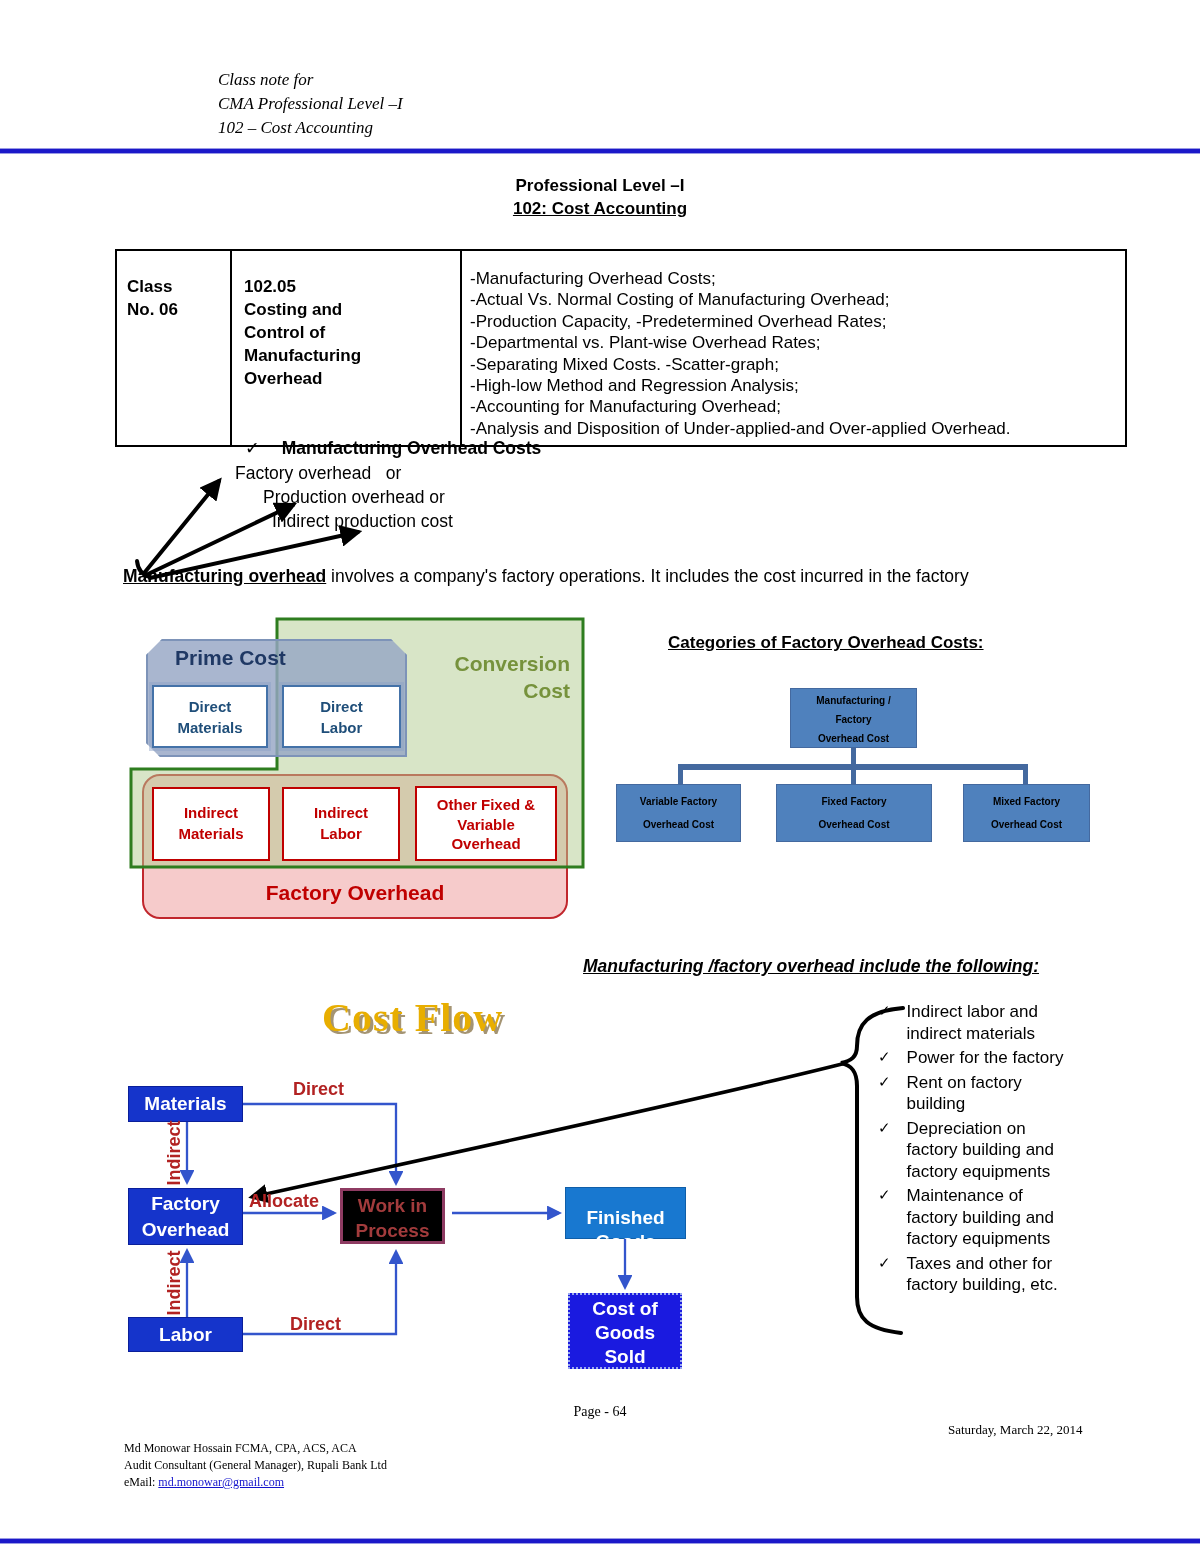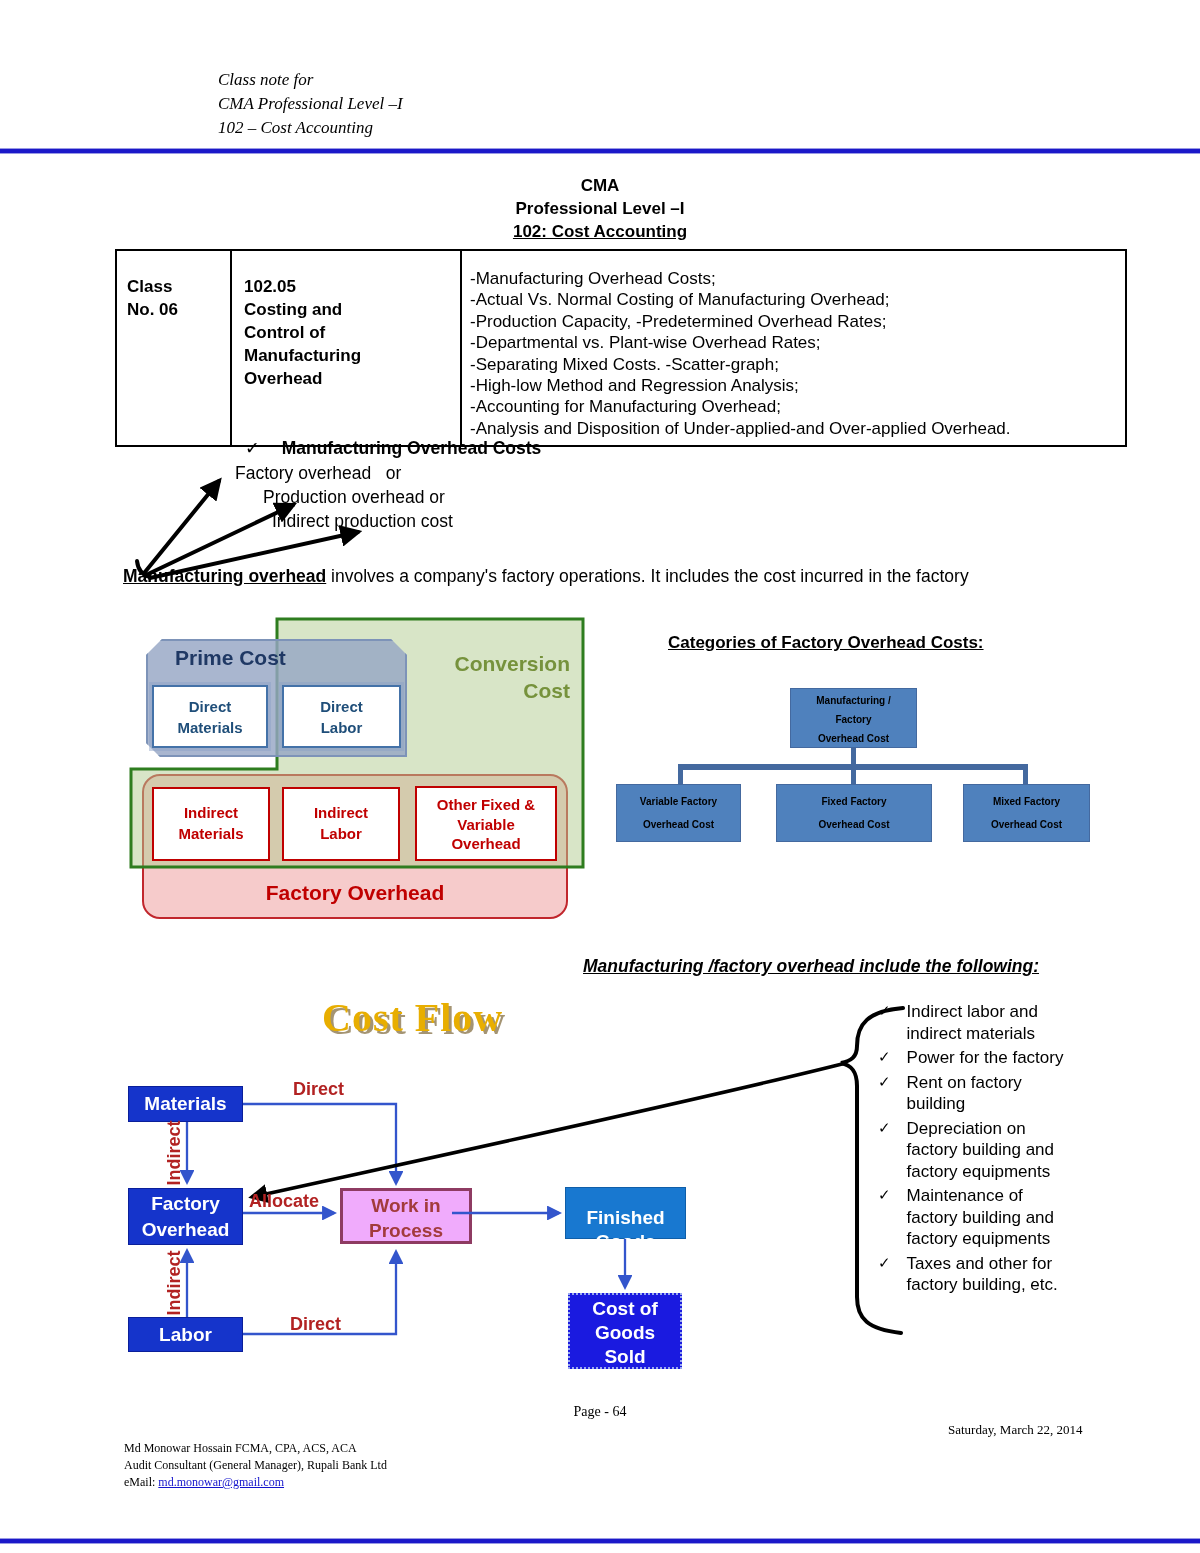--- a/index.html
+++ b/index.html
@@ -58,21 +58,21 @@
   
   .include-heading{left:583px;top:956px;font-size:17.5px;font-weight:bold;font-style:italic;text-decoration:underline;}
 
   
   .cf-title{left:322px;top:994px;font:bold 40px "Liberation Serif",serif;color:#e8ae00;text-shadow:3px 3px 0 rgba(90,60,0,0.55);letter-spacing:1px;}
   .flowbox{color:#fff;font-weight:bold;font-size:19px;text-align:center;box-sizing:border-box;z-index:3;}
   .deep{background:#1534cb;border:1.5px solid #0a1f9a;}
   .cf-materials{left:128px;top:1086px;width:115px;height:36px;line-height:34px;}
   .cf-fo{left:128px;top:1188px;width:115px;height:57px;line-height:26px;padding-top:2px;}
   .cf-labor{left:128px;top:1317px;width:115px;height:35px;line-height:33px;}
-  .cf-wip{left:340px;top:1188px;width:132px;height:56px;background:#f0abfc;border:3px solid #8e3b62;color:#a23b3c;line-height:25px;padding-top:2px;}
+  .cf-wip{left:340px;top:1188px;width:105px;height:56px;background:#000000;border:3px solid #8e3b62;color:#a23b3c;line-height:25px;padding-top:2px;}
   .cf-fg{left:565px;top:1187px;width:121px;height:52px;background:#1878d0;border:1px solid #0f5ea8;line-height:24px;padding-top:18px;}
   .cf-cogs{left:568px;top:1293px;width:114px;height:76px;background:#1a1ae0;border:2px dotted #9aa8f0;line-height:24px;padding-top:2px;}
   .cf-label{position:absolute;color:#b22222;font-weight:bold;font-size:18px;z-index:8;}
   .vlabel{position:absolute;transform:translate(-50%,-50%) rotate(-90deg);color:#b22222;font-weight:bold;font-size:18px;z-index:8;}
 
   
   .ohlist{left:878px;top:1001px;width:220px;}
   .ohlist .item{display:flex;align-items:flex-start;margin-bottom:3px;}
   .ohlist .chk{font-size:15px;margin:1px 16px 0 0;}
   .ohlist .txt{width:158px;font-size:17px;line-height:21.5px;}
@@ -93,21 +93,20 @@
 <div class="page">
 
   <div class="abs header-note">
     <div>Class note for</div>
     <div>CMA Professional Level –I</div>
     <div>102 – Cost Accounting</div>
   </div>
   <div class="abs rule rule-top"></div>
 
   <div class="abs doc-title">
-    <div>CMA</div>
     <div>Professional Level –I</div>
     <div class="u">102: Cost Accounting</div>
   </div>
 
   <div class="abs ctable">
     <div class="c1 pre">Class
 No. 06</div>
     <div class="c2 pre">102.05
 Costing and
 Control of

